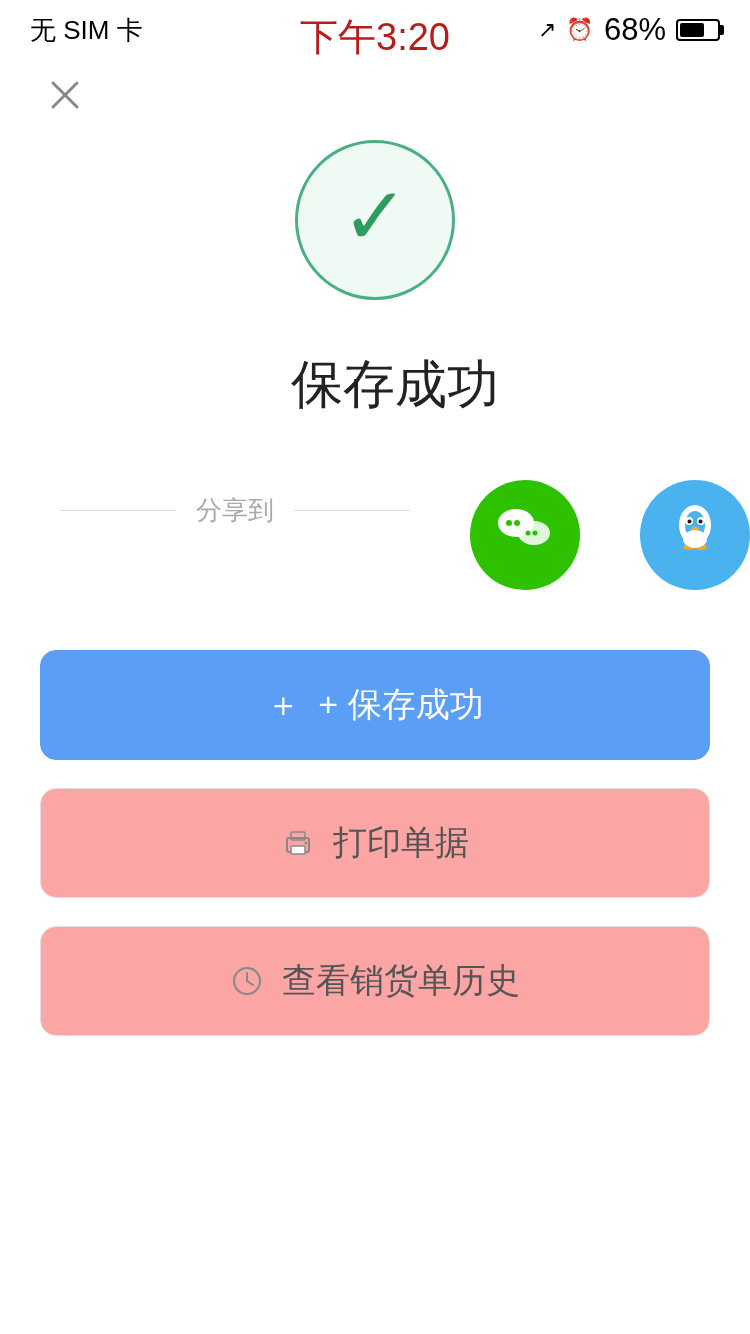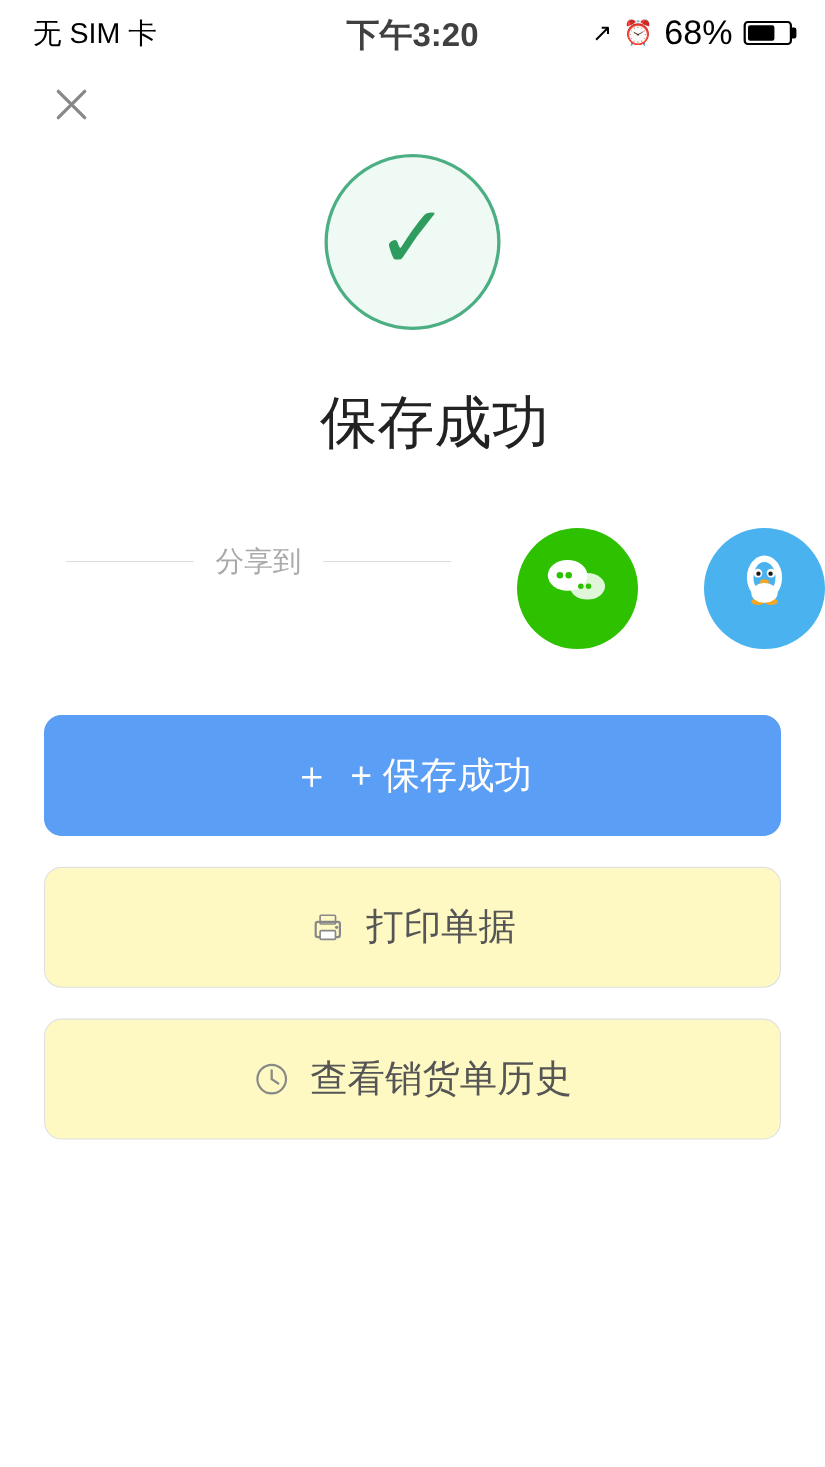--- a/index.html
+++ b/index.html
@@ -24,23 +24,23 @@
     }
     .status-left {
       display: flex;
       align-items: flex-end;
       gap: 12px;
       font-size: 26px;
       color: #000;
       font-weight: 500;
     }
     .status-center {
-      font-size: 30px;
-      font-weight: 700;
-      color: #404040;
+      font-size: 38px;
+      font-weight: 400;
+      color: #b91c1c;
       position: absolute;
       left: 50%;
       transform: translateX(-50%);
       top: 12px;
     }
     .status-right {
       display: flex;
       align-items: center;
       gap: 10px;
       font-size: 24px;
@@ -196,21 +196,21 @@
       padding: 0 40px;
       display: flex;
       flex-direction: column;
       gap: 28px;
     }
     .action-btn {
       width: 100%;
       height: 110px;
       border-radius: 16px;
       border: 1.5px solid #e0e0e0;
-      background: #fef9c3;
+      background: #fca5a5;
       display: flex;
       align-items: center;
       justify-content: center;
       gap: 18px;
       font-size: 34px;
       color: #555;
       cursor: pointer;
       text-decoration: none;
     }
     .action-btn.primary {

